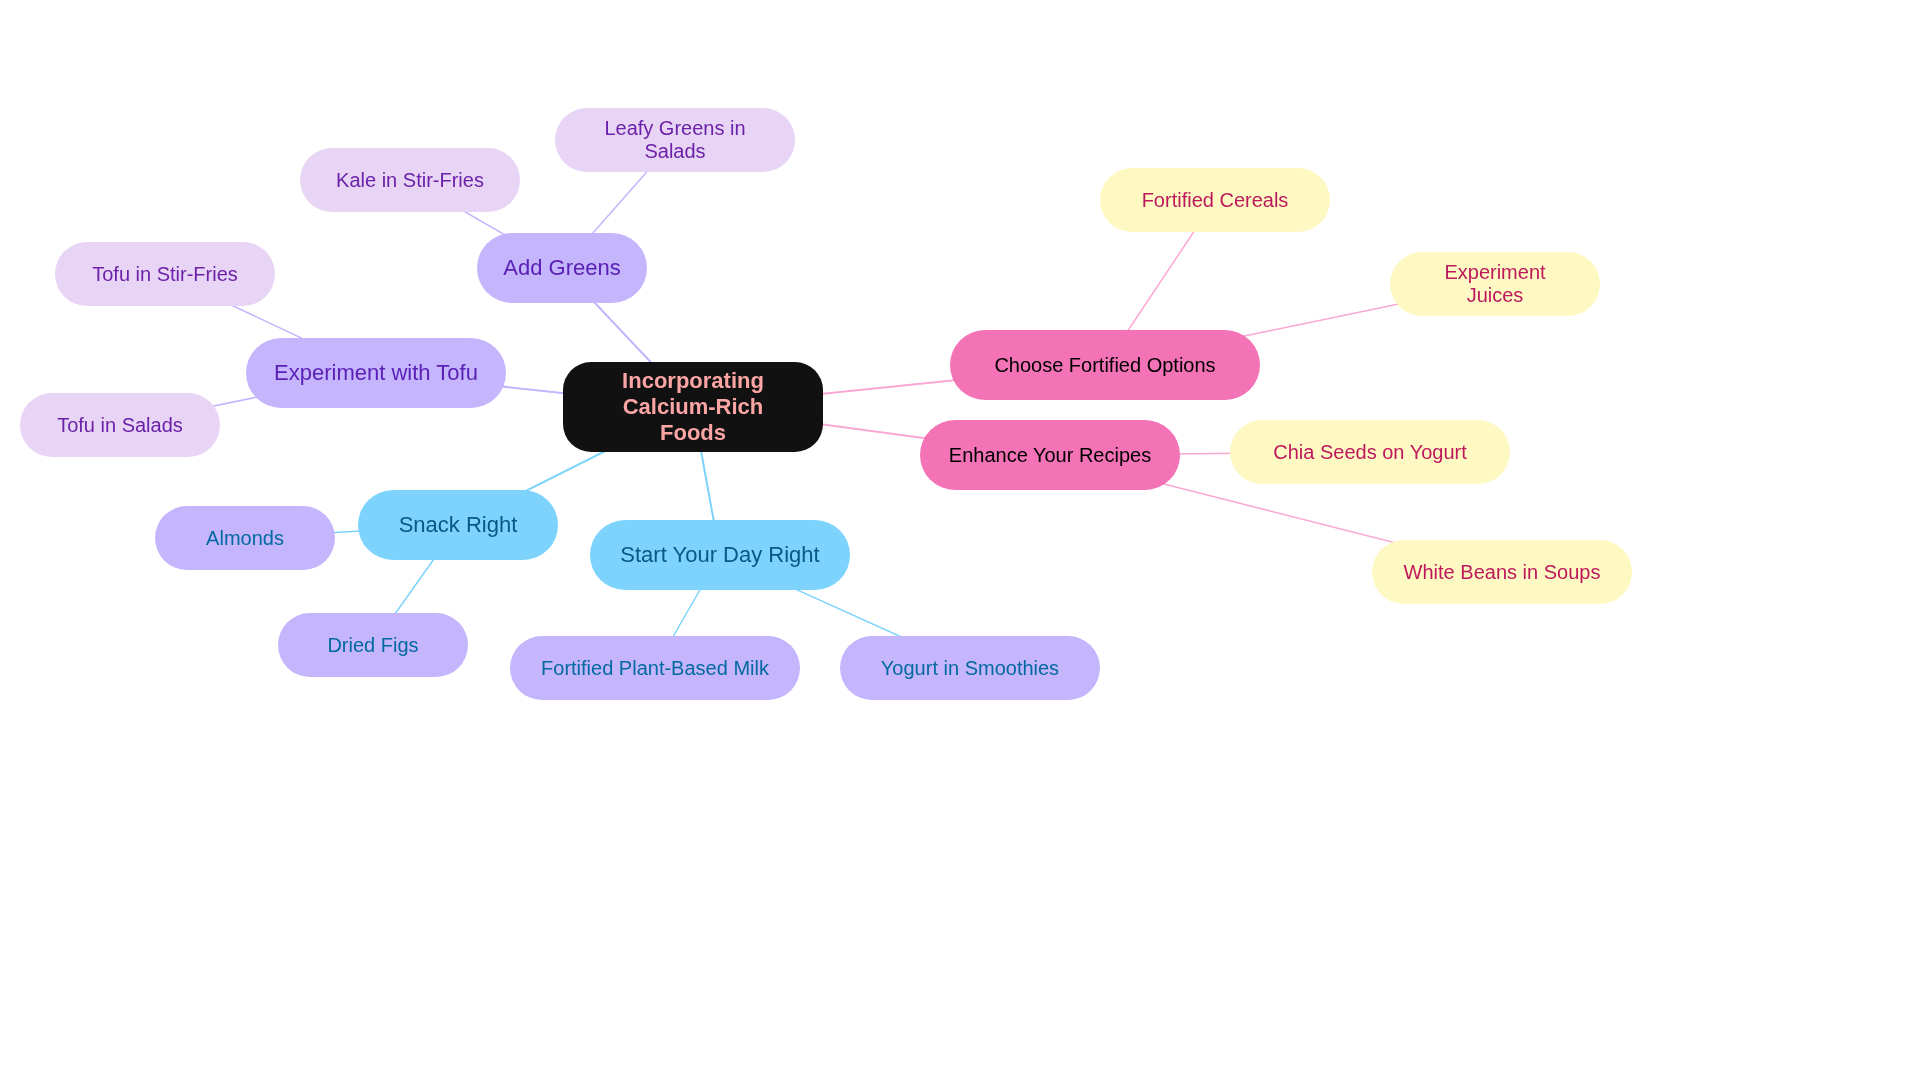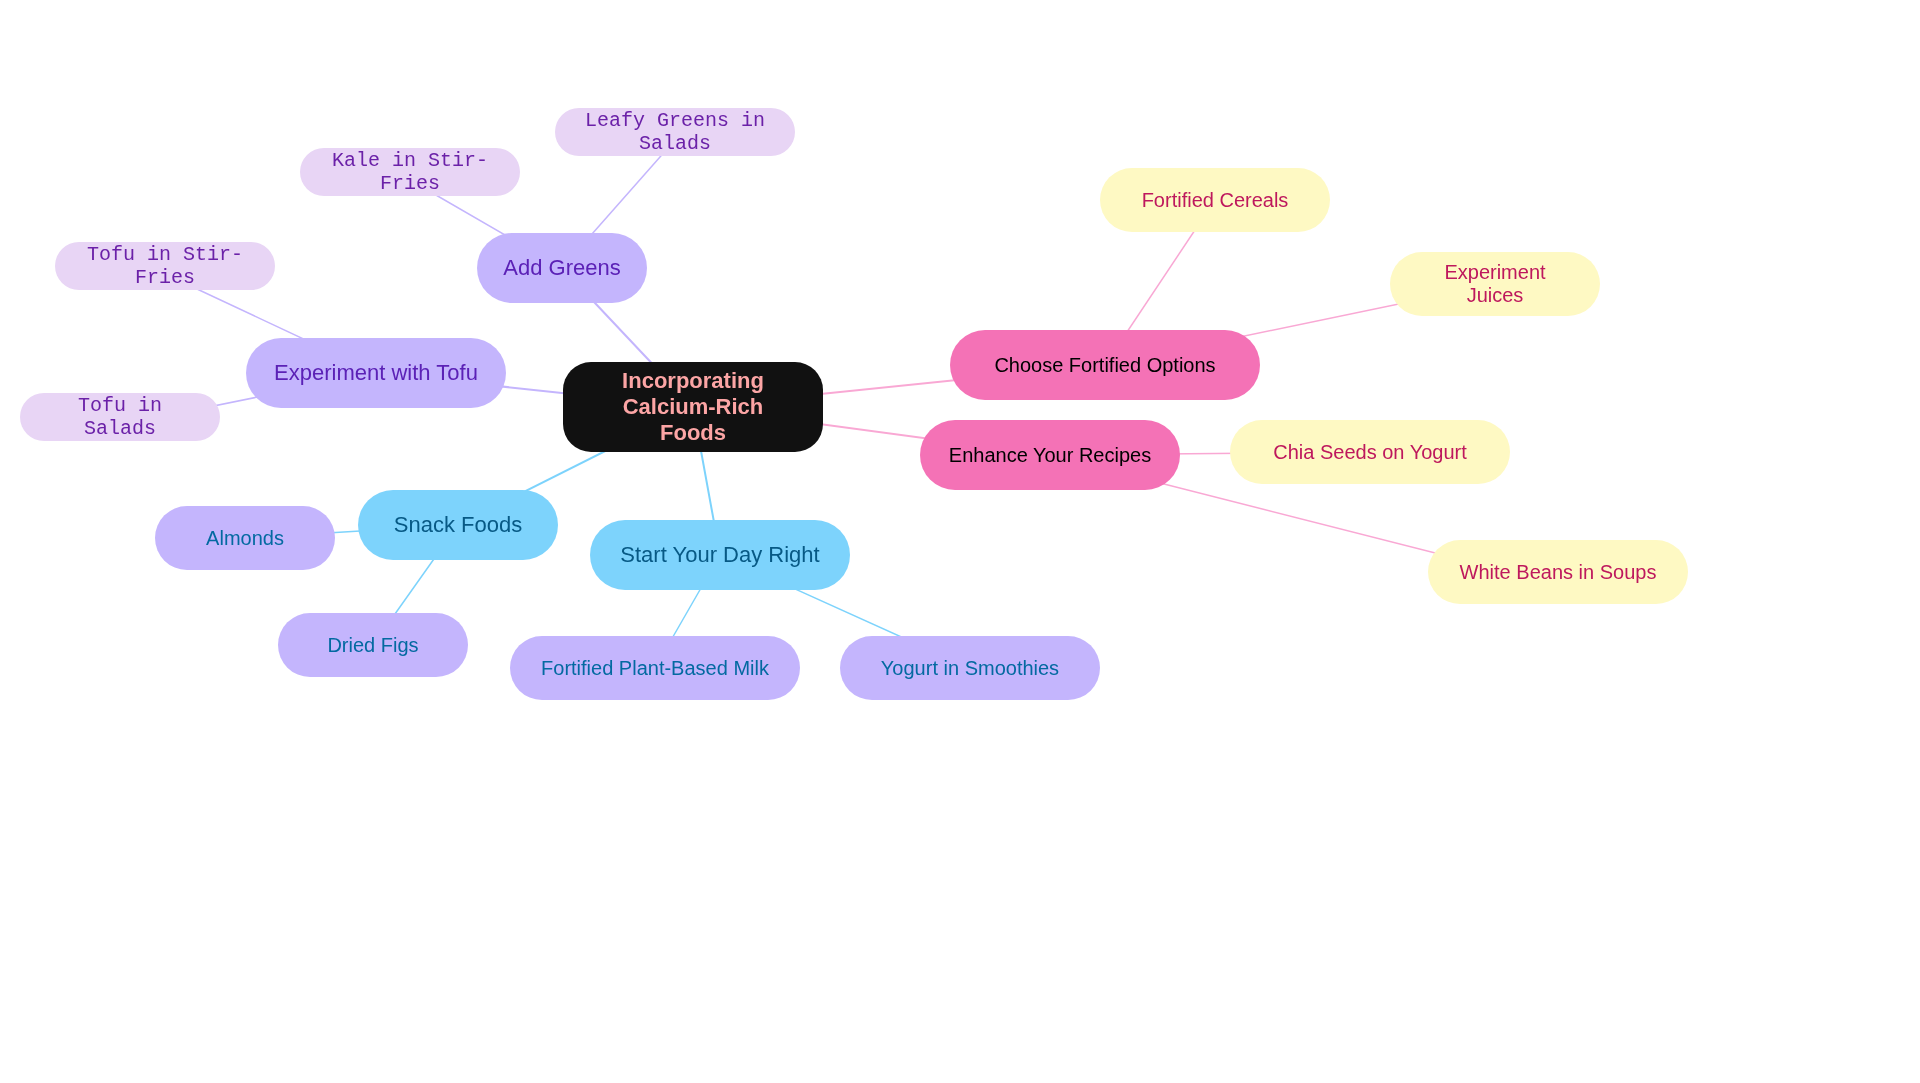--- a/index.html
+++ b/index.html
@@ -36,22 +36,21 @@
       font-size: 22px;
       font-weight: 600;
       border-radius: 28px;
       width: 260px;
       height: 90px;
     }
     .node-purple {
       background: #e8d5f5;
       color: #6b21a8;
       border: none;
-      height: 48px;
-      font-family: Liberation Mono, monospace;
+      height: 64px;
     }
     .node-pink {
       background: #fef9c3;
       color: #be185d;
       border: none;
       height: 64px;
     }
     .node-blue {
       background: #c4b5fd;
       color: #0369a1;
@@ -122,21 +121,21 @@
   <span>Experiment with Tofu</span>
 </div>
 <div class="node node-purple" id="node-tofu-stir" style="left: 55px; top: 242px; width: 220px;">
   <span>Tofu in Stir-Fries</span>
 </div>
 <div class="node node-purple" id="node-tofu-salads" style="left: 20px; top: 393px; width: 200px;">
   <span>Tofu in Salads</span>
 </div>
 
 <div class="node node-blue-mid" id="node-snack-smart" style="left: 358px; top: 490px; width: 200px;">
-  <span>Snack Foods</span>
+  <span>Snack Right</span>
 </div>
 <div class="node node-blue" id="node-almonds" style="left: 155px; top: 506px; width: 180px;">
   <span>Almonds</span>
 </div>
 <div class="node node-blue" id="node-dried-figs" style="left: 278px; top: 613px; width: 190px;">
   <span>Dried Figs</span>
 </div>
 
 <div class="node node-blue-mid" id="node-start-day" style="left: 590px; top: 520px; width: 260px;">
   <span>Start Your Day Right</span>
@@ -157,15 +156,15 @@
 <div class="node node-pink" id="node-fortified-juices" style="left: 1390px; top: 252px; width: 210px;">
   <span>Experiment Juices</span>
 </div>
 
 <div class="node node-pink-mid" id="node-enhance-recipes" style="left: 920px; top: 420px; width: 260px;">
   <span>Enhance Your Recipes</span>
 </div>
 <div class="node node-pink" id="node-chia-seeds" style="left: 1230px; top: 420px; width: 280px;">
   <span>Chia Seeds on Yogurt</span>
 </div>
-<div class="node node-pink" id="node-white-beans" style="left: 1428px; top: 540px; width: 260px;">
+<div class="node node-pink" id="node-white-beans" style="left: 1372px; top: 540px; width: 260px;">
   <span>White Beans in Soups</span>
 </div>
 
 </body></html>

